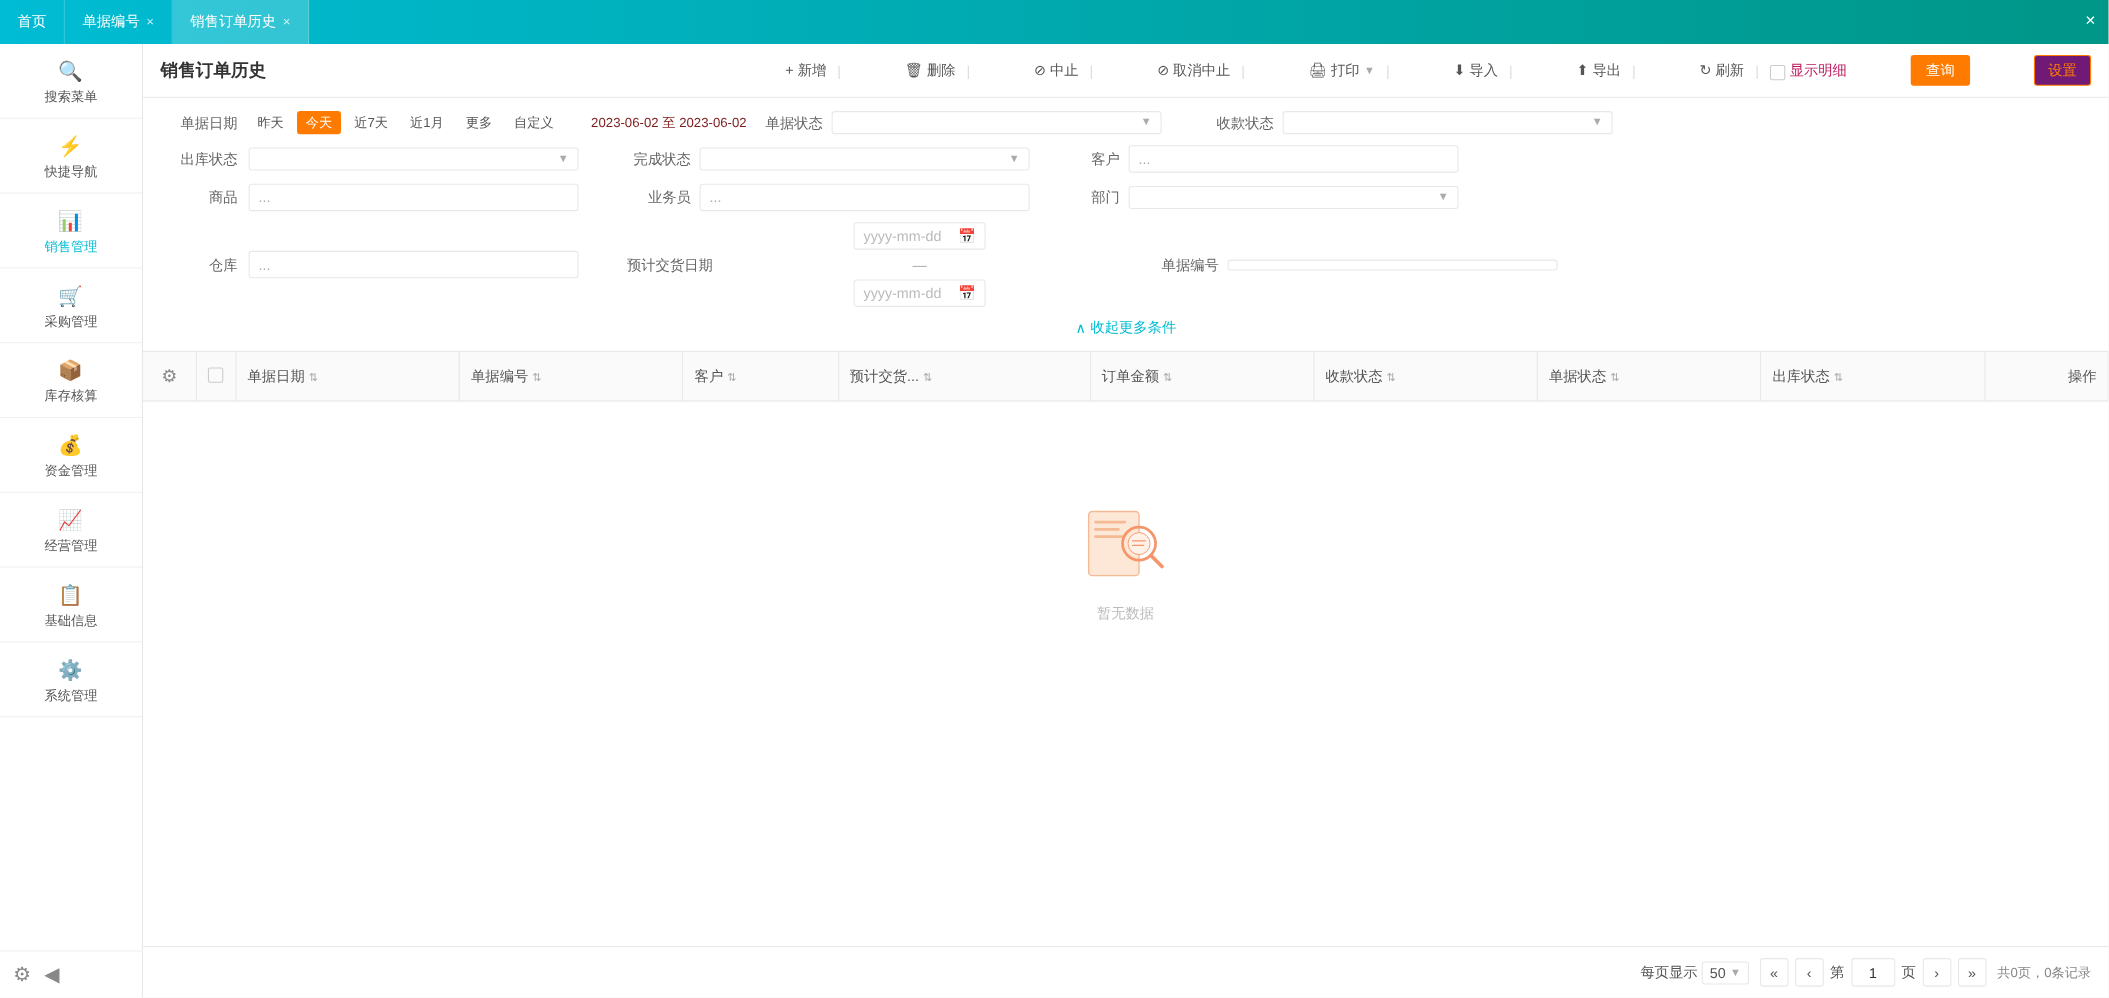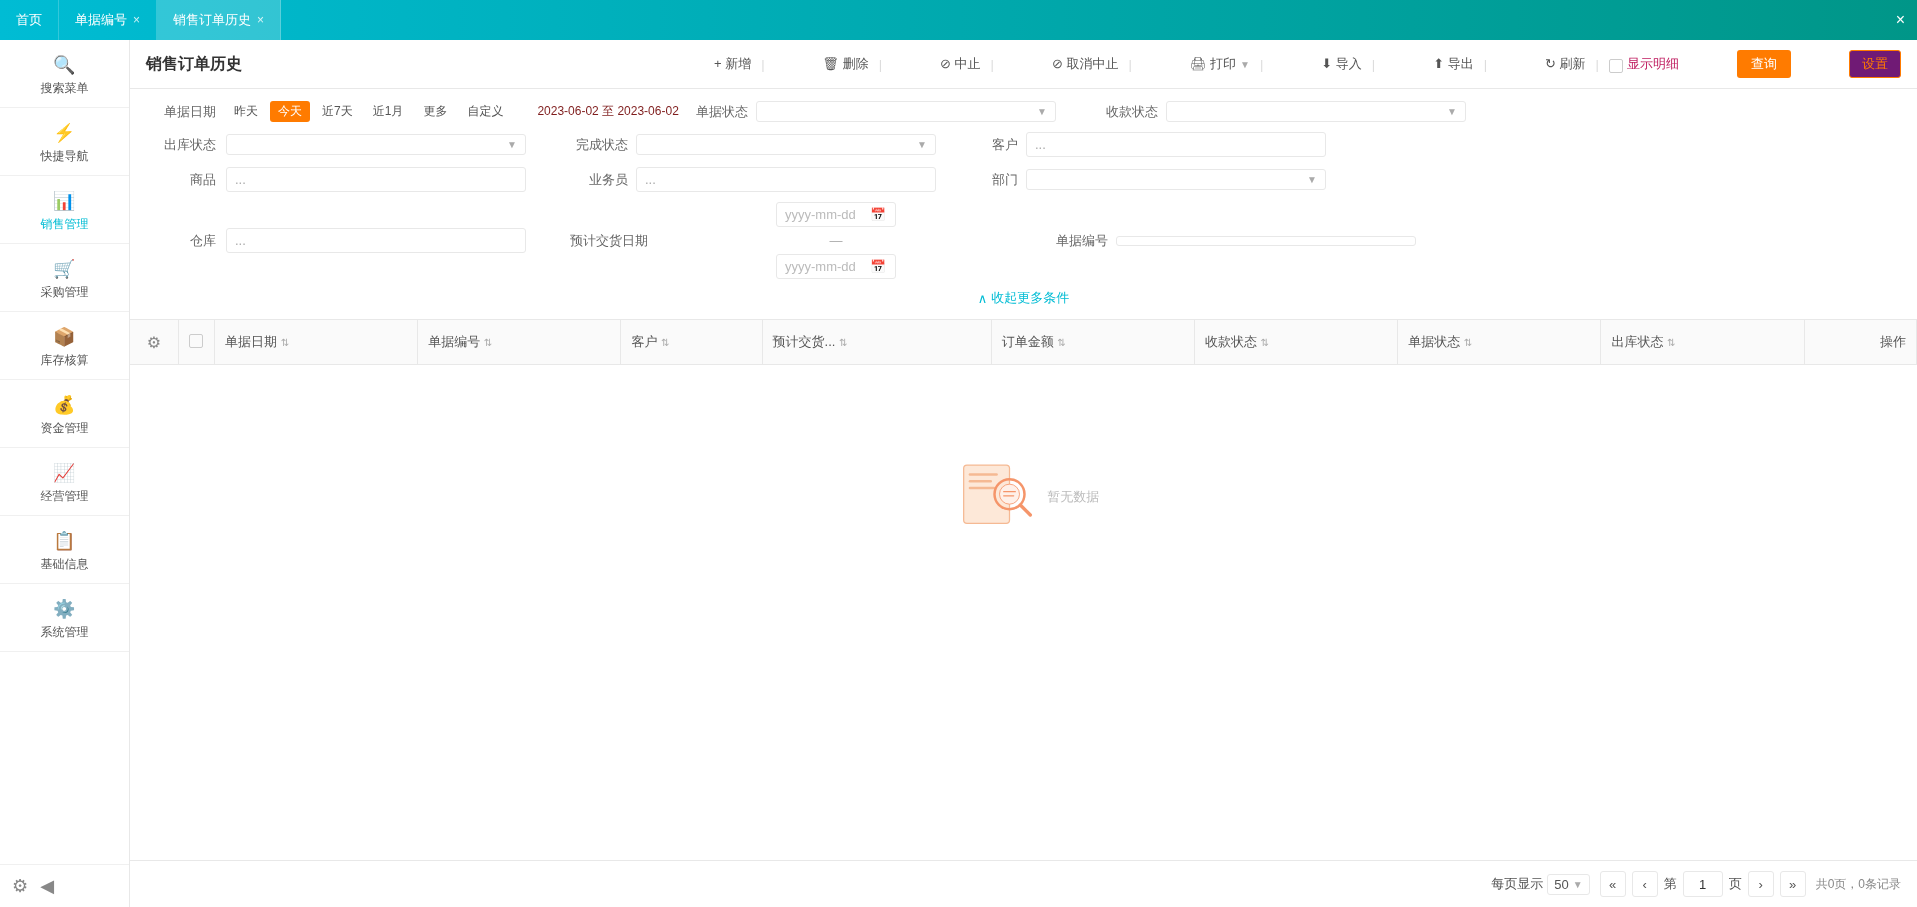--- a/index.html
+++ b/index.html
@@ -265,21 +265,21 @@
     .data-table th .sort-icon { color: #aaa; font-size: 10px; }
     .th-settings { width: 40px; text-align: center; }
     .th-check { width: 36px; text-align: center; }
     .data-table td {
       border-bottom: 1px solid #f0f0f0;
       padding: 8px 10px;
       color: #555;
     }
     .empty-state {
       display: flex;
-      flex-direction: row;
+      flex-direction: column;
       align-items: center;
       justify-content: center;
       padding: 80px 0 40px;
     }
     .empty-icon {
       width: 100px;
       height: 90px;
       margin-bottom: 14px;
     }
     .empty-text {

